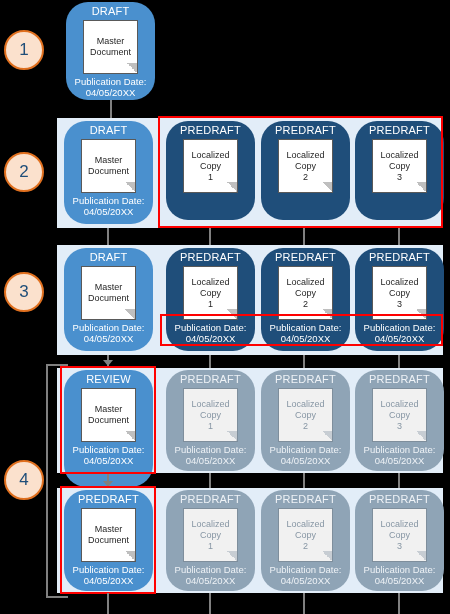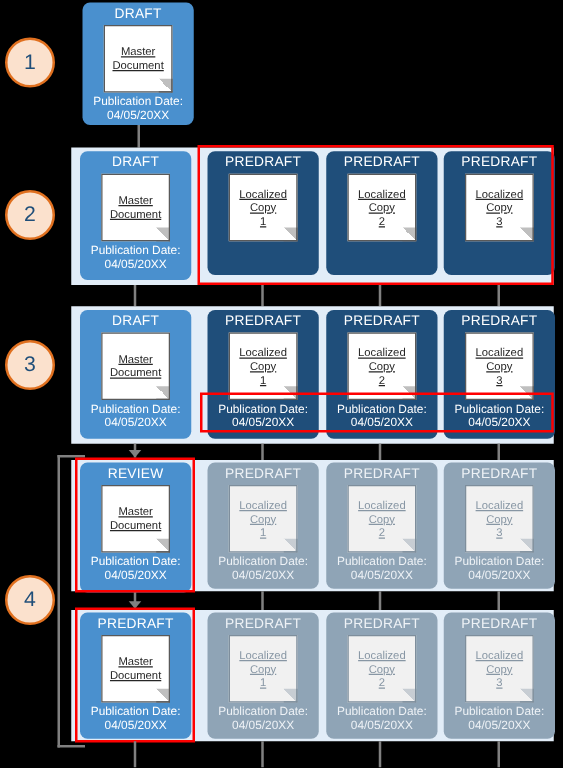--- a/index.html
+++ b/index.html
@@ -18,21 +18,21 @@
     box-sizing:border-box;
   }
 
   
   .row-panel{
     position:absolute;background:#E2EDF8;
   }
 
   
   .card{
-    position:absolute;border-radius:6px;box-sizing:border-box;
+    position:absolute;border-radius:22px;box-sizing:border-box;
     display:flex;flex-direction:column;align-items:center;
     padding-top:3px;
   }
   .card.blue{background:#4A90CE;}
   .card.navy{background:#1F4E7A;}
   .card.gray{background:#8FA4B6;}
 
   .card-title{
     color:#FFFFFF;font-size:11px;letter-spacing:.2px;
     line-height:13px;margin-bottom:2px;white-space:nowrap;
@@ -51,21 +51,21 @@
   .doc .fold{
     position:absolute;right:-1px;bottom:-1px;width:11px;height:11px;
     background:linear-gradient(225deg,#BFBFBF 0 50%,transparent 50%);
     border-right:1px solid #595959;border-bottom:1px solid #595959;
     box-sizing:border-box;
   }
   .card.gray .doc .fold{
     background:linear-gradient(225deg,#C7CDD3 0 50%,transparent 50%);
     border-right-color:#7E8E9C;border-bottom-color:#7E8E9C;
   }
-  .doc .line{display:block;text-decoration:underline;}
+  .doc .line{display:block;}
 
   
   .pubdate{
     margin-top:2px;color:#FFFFFF;font-size:9.5px;line-height:11px;
     text-align:center;white-space:nowrap;
   }
   .card.gray .pubdate{color:#EEF2F6;}
 
   
   .conn{position:absolute;background:#808080;}
@@ -233,21 +233,21 @@
   <div class="step-circle" style="left:4px;top:460px;">
     <span>4</span>
   </div>
 
   <div class="conn conn-h" style="left:46px;top:364px;width:22px;height:2px;"></div>
   <div class="conn conn-v" style="left:46px;top:364px;width:2px;height:234px;"></div>
   <div class="conn conn-h" style="left:46px;top:596px;width:22px;height:2px;"></div>
 
   <div class="row-panel" style="left:57px;top:368px;width:386px;height:105px;"></div>
 
-  <div class="card blue" style="left:64px;top:370px;width:89px;height:104px;">
+  <div class="card blue" style="left:64px;top:370px;width:89px;height:117px;">
     <div class="card-title">REVIEW</div>
     <div class="doc">
       <span class="line">Master</span>
       <span class="line">Document</span>
       <span class="fold"></span>
     </div>
     <div class="pubdate">
       <span>Publication Date:</span><br>
       <span>04/05/20XX</span>
     </div>

